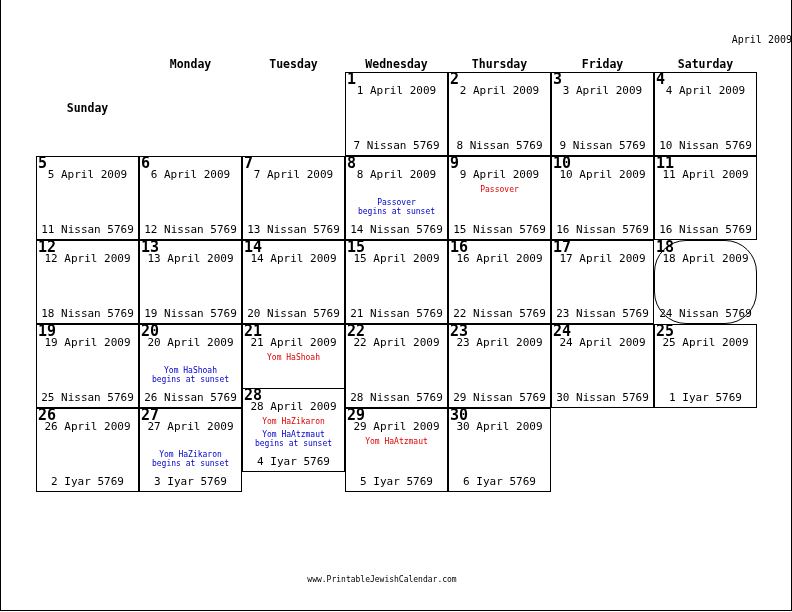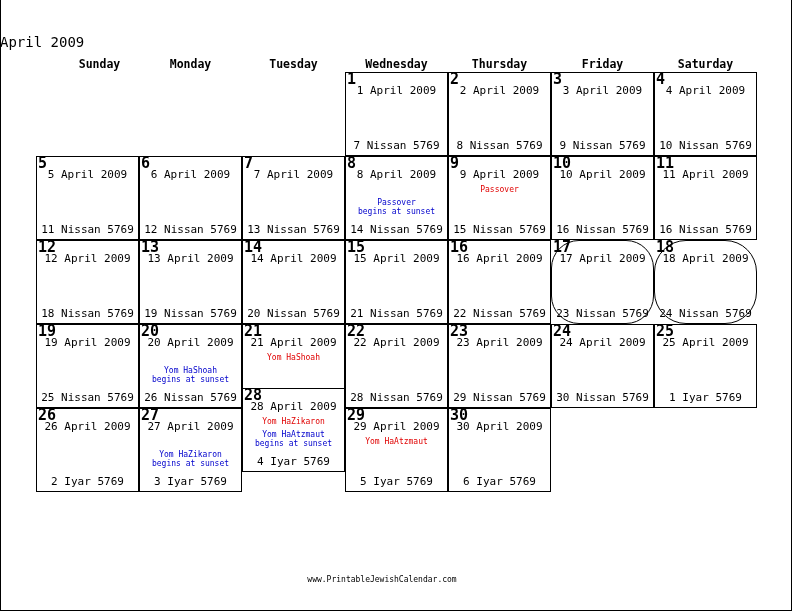--- a/index.html
+++ b/index.html
@@ -1,34 +1,34 @@
 <!DOCTYPE html>
 <html><head>
 <meta charset="utf-8">
 <style>
   html,body{margin:0;padding:0;background:#fff;}
   body{width:792px;height:612px;position:relative;overflow:hidden;font-family:"DejaVu Sans Mono","Liberation Mono",monospace;color:#000;}
   .frame{position:absolute;left:0;top:0;width:790px;height:610px;border-left:1px solid #000;border-right:1px solid #000;border-bottom:1px solid #000;}
-  .title{position:absolute;left:0;width:792px;top:34px;text-align:left;font-size:14px;}
+  .title{position:absolute;left:0;width:792px;top:34px;text-align:right;font-size:10px;}
   .dow{position:absolute;top:57px;width:103px;text-align:center;font-size:11.5px;font-weight:bold;}
   .cell{position:absolute;width:103px;height:84px;box-sizing:border-box;border:1px solid #000;background:#fff;}
   .dnum{position:absolute;left:1px;top:-2px;font-size:15px;font-weight:bold;line-height:16px;}
   .greg{position:absolute;left:0;right:0;top:11px;text-align:center;font-size:11px;}
   .heb{position:absolute;left:0;right:0;top:66px;text-align:center;font-size:11px;}
   .ev-red{position:absolute;left:0;right:0;top:28px;text-align:center;font-size:8px;color:#e00000;}
   .ev-blue{position:absolute;left:0;right:0;top:41px;text-align:center;font-size:8px;color:#0000cc;line-height:9px;white-space:pre-line;}
   .footer{position:absolute;left:0;width:764px;top:575px;text-align:center;font-size:8px;}
 </style>
 </head>
 <body>
 
 <div class="frame"></div>
 <div class="title">April 2009</div>
 <div id="dows">
-    <div class="dow" style="left: 48px;">Sunday</div>
+    <div class="dow" style="left: 36px; margin-top: 44px;">Sunday</div>
     <div class="dow" style="left: 139px;">Monday</div>
     <div class="dow" style="left: 242px;">Tuesday</div>
     <div class="dow" style="left: 345px;">Wednesday</div>
     <div class="dow" style="left: 448px;">Thursday</div>
     <div class="dow" style="left: 551px;">Friday</div>
     <div class="dow" style="left: 654px;">Saturday</div>
   </div>
 <div id="grid">
     <div class="cell" style="left: 345px; top: 72px;">
       <div class="dnum">1</div>
@@ -106,21 +106,21 @@
     <div class="cell" style="left: 345px; top: 240px;">
       <div class="dnum">15</div>
       <div class="greg">15 April 2009</div>
       <div class="heb">21 Nissan 5769</div>
     </div>
     <div class="cell" style="left: 448px; top: 240px;">
       <div class="dnum">16</div>
       <div class="greg">16 April 2009</div>
       <div class="heb">22 Nissan 5769</div>
     </div>
-    <div class="cell" style="left: 551px; top: 240px; border-radius: 28px;">
+    <div class="cell" style="left: 551px; top: 240px;">
       <div class="dnum">17</div>
       <div class="greg">17 April 2009</div>
       <div class="heb">23 Nissan 5769</div>
     </div>
     <div class="cell" style="left: 654px; top: 240px; border-radius: 32px;">
       <div class="dnum">18</div>
       <div class="greg">18 April 2009</div>
       <div class="heb">24 Nissan 5769</div>
     </div>
     <div class="cell" style="left: 36px; top: 324px;">

